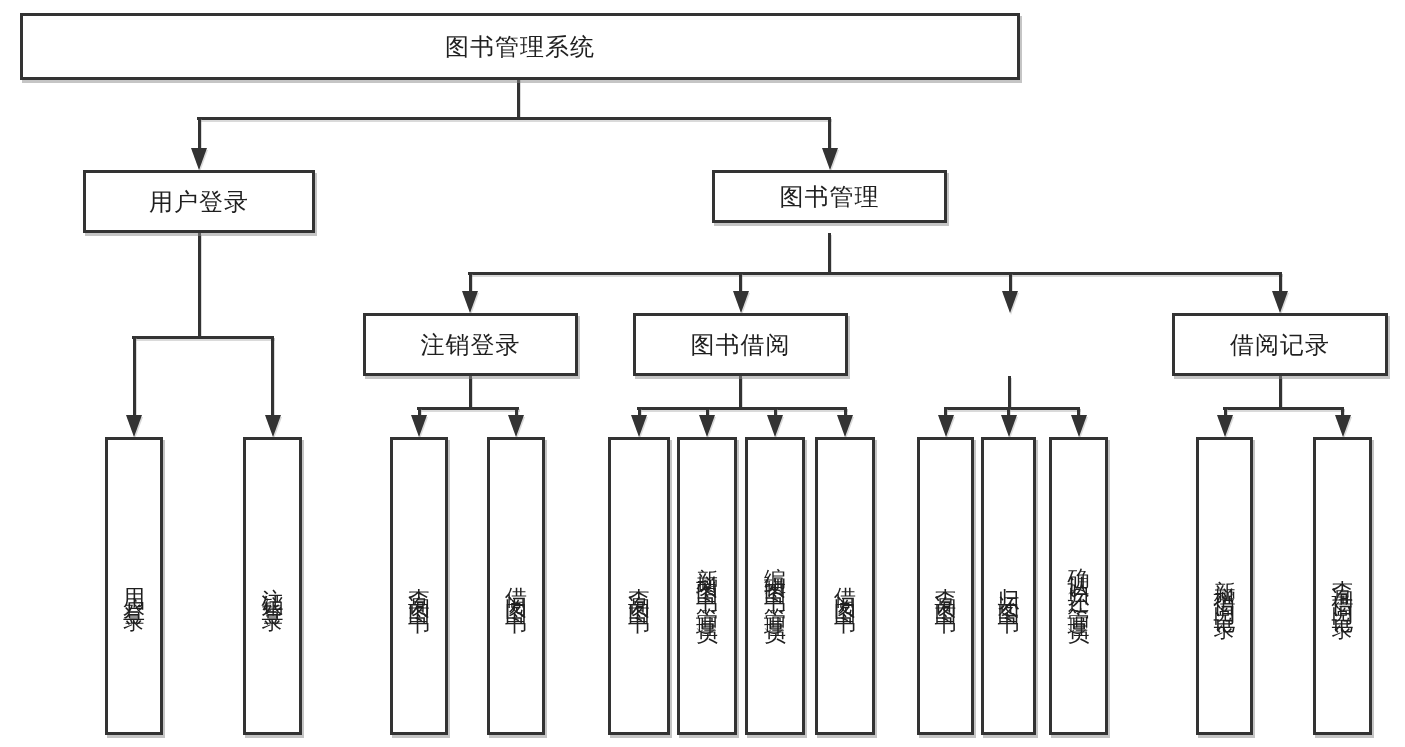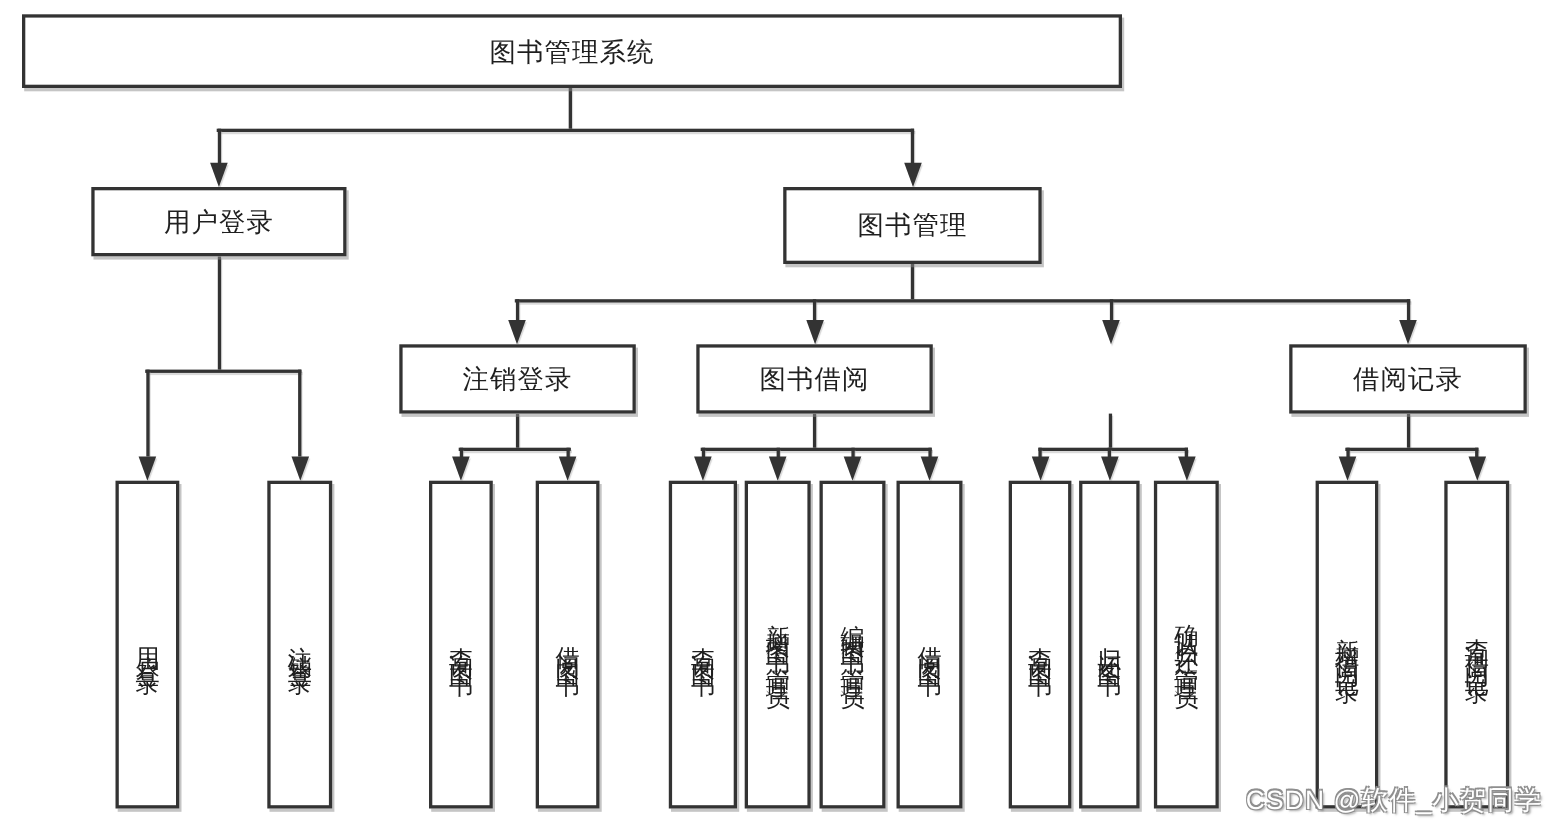--- a/index.html
+++ b/index.html
@@ -30,21 +30,21 @@
   <div class="v" style="left:517px;top:68px;height:49px"></div>
   <div class="h" style="left:197px;top:117px;width:634px"></div>
   <div class="v" style="left:197.5px;top:117px;height:33px"></div>
   <div class="ar" style="left:191px;top:148px"></div>
   <div class="v" style="left:828px;top:117px;height:33px"></div>
   <div class="ar" style="left:821.5px;top:148px"></div>
 
   <div class="box" style="left:83px;top:170px;width:232px;height:63px">
     <span>用户登录</span>
   </div>
-  <div class="box" style="left:712px;top:170px;width:235px;height:70px">
+  <div class="box" style="left:712px;top:170px;width:235px;height:53px">
     <span>图书管理</span>
   </div>
 
   <div class="v" style="left:197.5px;top:233px;height:103px"></div>
   <div class="h" style="left:132px;top:336px;width:142px"></div>
   <div class="v" style="left:132.5px;top:336px;height:79px"></div>
   <div class="ar" style="left:126px;top:415px"></div>
   <div class="v" style="left:271px;top:336px;height:79px"></div>
   <div class="ar" style="left:264.5px;top:415px"></div>
 
@@ -140,15 +140,14 @@
     <span class="vt">确认归还（管理员）</span>
   </div>
 
   <div class="box vbox" style="left:1196px;top:437px;width:57px;height:298px">
     <span class="vt">新增借阅记录</span>
   </div>
   <div class="box vbox" style="left:1313px;top:437px;width:59px;height:298px">
     <span class="vt">查询借阅记录</span>
   </div>
 
-  <div class="watermark">CSDN @软件_小贺同学</div>
 
 </div>
 
 </body></html>

